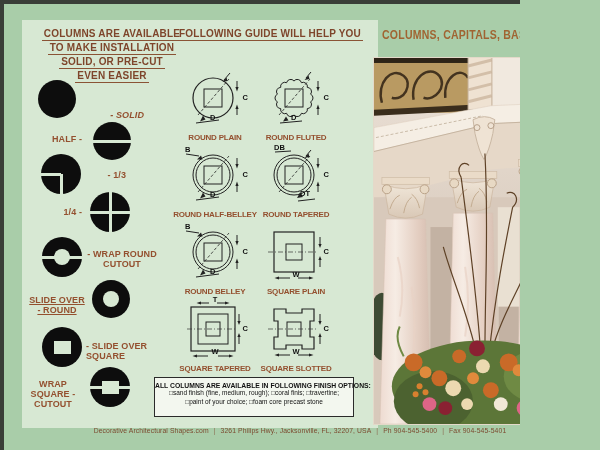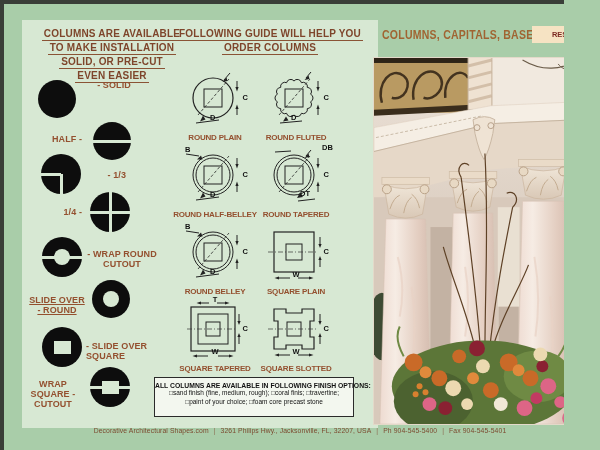--- a/index.html
+++ b/index.html
@@ -5,21 +5,21 @@
   :root{
     --page-bg:#a9cda9;
     --panel:#d7e8d3;
     --brown:#7e452b;
     --label:#94502f;
     --ink:#1f1f1f;
   }
   *{margin:0;padding:0;box-sizing:border-box;}
   html,body{width:600px;height:450px;}
   body{font-family:"Liberation Sans",sans-serif;background:var(--page-bg);}
-  #page{position:relative;width:564px;height:450px;background:var(--page-bg);overflow:hidden;}
+  #page{position:relative;width:520px;height:450px;background:var(--page-bg);overflow:hidden;}
   .edge-top{position:absolute;left:0;top:0;width:600px;height:4px;background:#3a3e38;}
   .edge-left{position:absolute;left:0;top:0;width:4px;height:450px;background:#3a3e38;}
   .panel{position:absolute;left:22px;top:20px;width:356px;height:408px;background:var(--panel);}
 
   
   .head-block{position:absolute;text-align:center;color:var(--brown);font-weight:bold;font-size:10px;line-height:13px;letter-spacing:.2px;}
   .head-block .hl span{display:inline-block;border-bottom:1px solid #8a5335;padding:0 2px 0 2px;}
   #left-heading{left:28px;top:27px;width:168px;}
   #guide-heading{left:172px;top:27px;width:196px;}
 
@@ -38,42 +38,42 @@
   #sh1{left:38px;top:80px;width:38px;height:38px;}
   #sh2{left:93px;top:122px;width:38px;height:38px;}
   #sh3{left:41px;top:154px;width:40px;height:40px;}
   #sh4{left:90px;top:192px;width:40px;height:40px;}
   #sh5{left:42px;top:237px;width:40px;height:40px;}
   #sh6{left:92px;top:280px;width:38px;height:38px;}
   #sh7{left:42px;top:327px;width:40px;height:40px;}
   #sh8{left:90px;top:367px;width:40px;height:40px;}
 
   .cut-label{position:absolute;color:var(--label);font-weight:bold;font-size:9px;line-height:10px;letter-spacing:.1px;}
-  #ll1{left:84px;top:80px;width:60px;text-align:center;}
+  #ll1{left:84px;top:110px;width:60px;text-align:right;font-style:italic;}
   #ll2{left:46px;top:134px;width:42px;text-align:center;}
   #ll3{left:86px;top:170px;width:40px;text-align:right;}
   #ll4{left:44px;top:207px;width:38px;text-align:right;}
   #ll5{left:86px;top:249px;width:72px;text-align:center;}
   #ll6{left:28px;top:295px;width:58px;text-align:center;text-decoration:underline;}
   #ll7{left:86px;top:341px;width:76px;text-align:left;}
   #ll8{left:20px;top:379px;width:66px;text-align:center;}
 
   
   .dg{position:absolute;width:84px;height:74px;}
   .dg svg{display:block;width:84px;height:62px;}
   .ln{fill:none;stroke:#222;stroke-width:1.2;}
   .ln2{fill:none;stroke:#222;stroke-width:1;}
   .dash{stroke:#222;stroke-width:.8;stroke-dasharray:3,2;fill:none;}
   .dashdot{stroke:#333;stroke-width:.7;stroke-dasharray:5,2,1,2;fill:none;}
   .dg .cap{position:absolute;bottom:0;left:-4px;width:92px;text-align:center;color:var(--label);font-weight:bold;font-size:8px;letter-spacing:-.2px;white-space:nowrap;}
   .dim{position:absolute;color:#111;font-weight:bold;font-size:7.5px;}
   .dim-r{top:25px;right:9px;}
   .dim-b{top:45px;left:37px;}
   .dim-t{top:0;left:12px;}
-  #c3 .dim-t{left:20px;top:-2px;margin-left:48px;}
+  #c3 .dim-t{left:20px;top:-2px;}
   #c3 .dim-b{left:46px;top:44px;}
   #c5 .dim-b,#c7 .dim-b{left:50%;transform:translateX(-50%);top:48px;}
   #c6 .dim-t{left:50%;transform:translateX(-50%);top:-4px;}
   #c6 .dim-b{left:50%;transform:translateX(-50%);top:48px;}
   #c0{left:173px;top:68px;} #c1{left:254px;top:68px;}
   #c2{left:173px;top:145px;} #c3{left:254px;top:145px;}
   #c4{left:173px;top:222px;} #c5{left:254px;top:222px;}
   #c6{left:173px;top:299px;} #c7{left:254px;top:299px;}
 
   
@@ -99,21 +99,20 @@
 
   <div class="head-block" id="left-heading">
     <div class="hl"><span>COLUMNS ARE AVAILABLE</span></div>
     <div class="hl"><span>TO MAKE INSTALLATION</span></div>
     <div class="hl"><span>SOLID, OR PRE-CUT</span></div>
     <div class="hl"><span>EVEN EASIER</span></div>
   </div>
 
   <div class="head-block" id="guide-heading">
     <div class="hl"><span>FOLLOWING GUIDE WILL HELP YOU</span></div>
-    <div class="hl"><span>ORDER COLUMNS</span></div>
   </div>
 
   <div id="page-title">COLUMNS, CAPITALS, BASES,</div>
   <div id="residential-badge">RESIDENTIAL</div>
 
   <div class="shape" id="sh1"></div>
   <div class="shape" id="sh2">
       <div class="cutH"></div>
     </div>
   <div class="shape" id="sh3">

